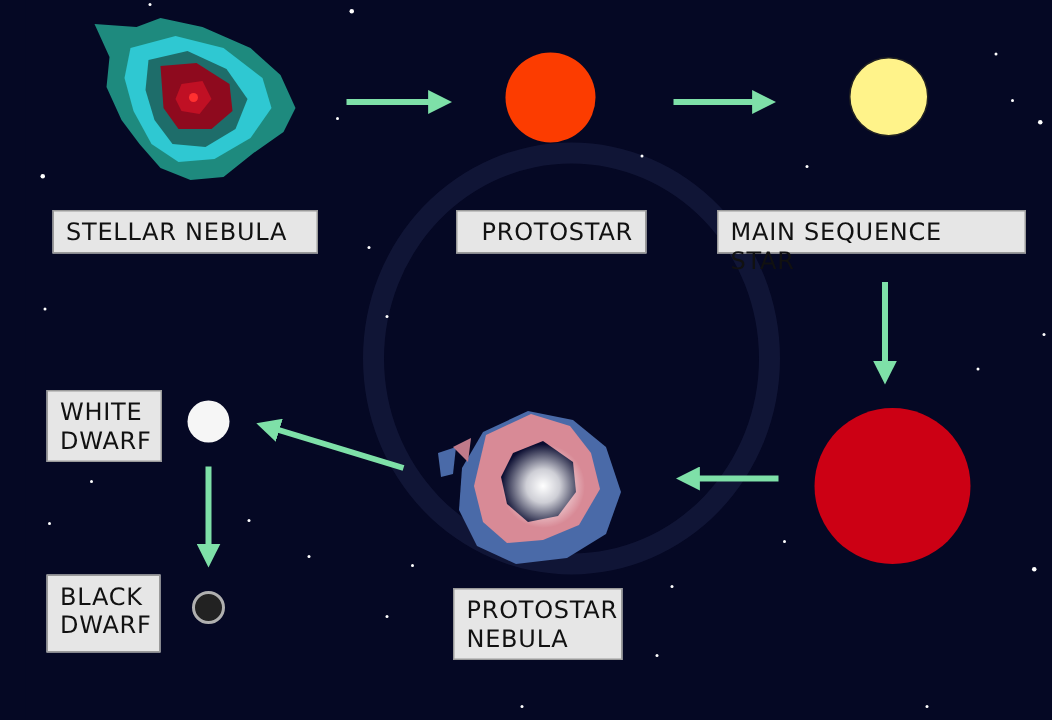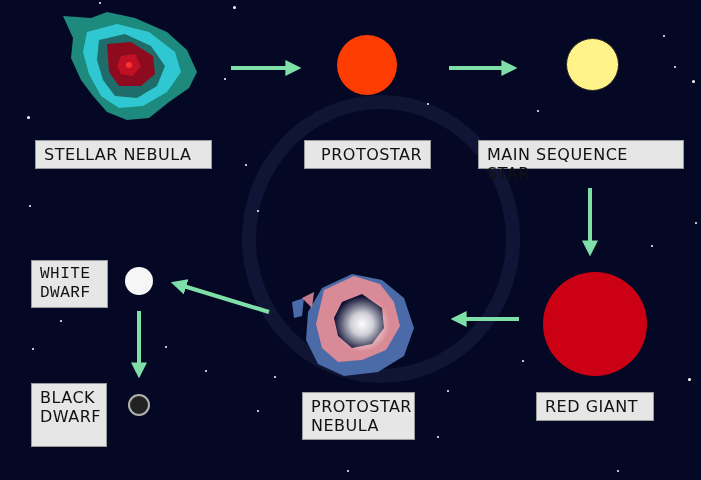--- a/index.html
+++ b/index.html
@@ -96,20 +96,19 @@
       <line x1="573" y1="188" x2="573" y2="250"></line>
       <line x1="502" y1="319" x2="440" y2="319"></line>
       <line x1="252" y1="312" x2="160" y2="284"></line>
       <line x1="122" y1="311" x2="122" y2="372"></line>
     </g>
   </svg>
 
   <div class="label" style="left:18px;top:140px;width:177px;height:29px;">STELLAR  NEBULA</div>
   <div class="label" style="left:287px;top:140px;width:127px;height:29px;text-align:right;">PROTOSTAR</div>
   <div class="label" style="left:461px;top:140px;width:206px;height:29px;">MAIN  SEQUENCE  STAR</div>
-  <div class="label" style="left:519px;top:392px;width:118px;height:29px;">RED  GIANT</div>
   <div class="label" style="left:285px;top:392px;width:113px;height:48px;">PROTOSTAR
  NEBULA</div>
-  <div class="label" style="left:14px;top:260px;width:77px;height:48px;font-family:Liberation Mono, monospace;">WHITE
+  <div class="label" style="left:14px;top:260px;width:77px;height:48px;">WHITE
 DWARF</div>
-  <div class="label" style="left:14px;top:383px;width:76px;height:64px;">BLACK
+  <div class="label" style="left:14px;top:383px;width:76px;height:52px;">BLACK
 DWARF</div>
 </div>
 
 </body></html>

